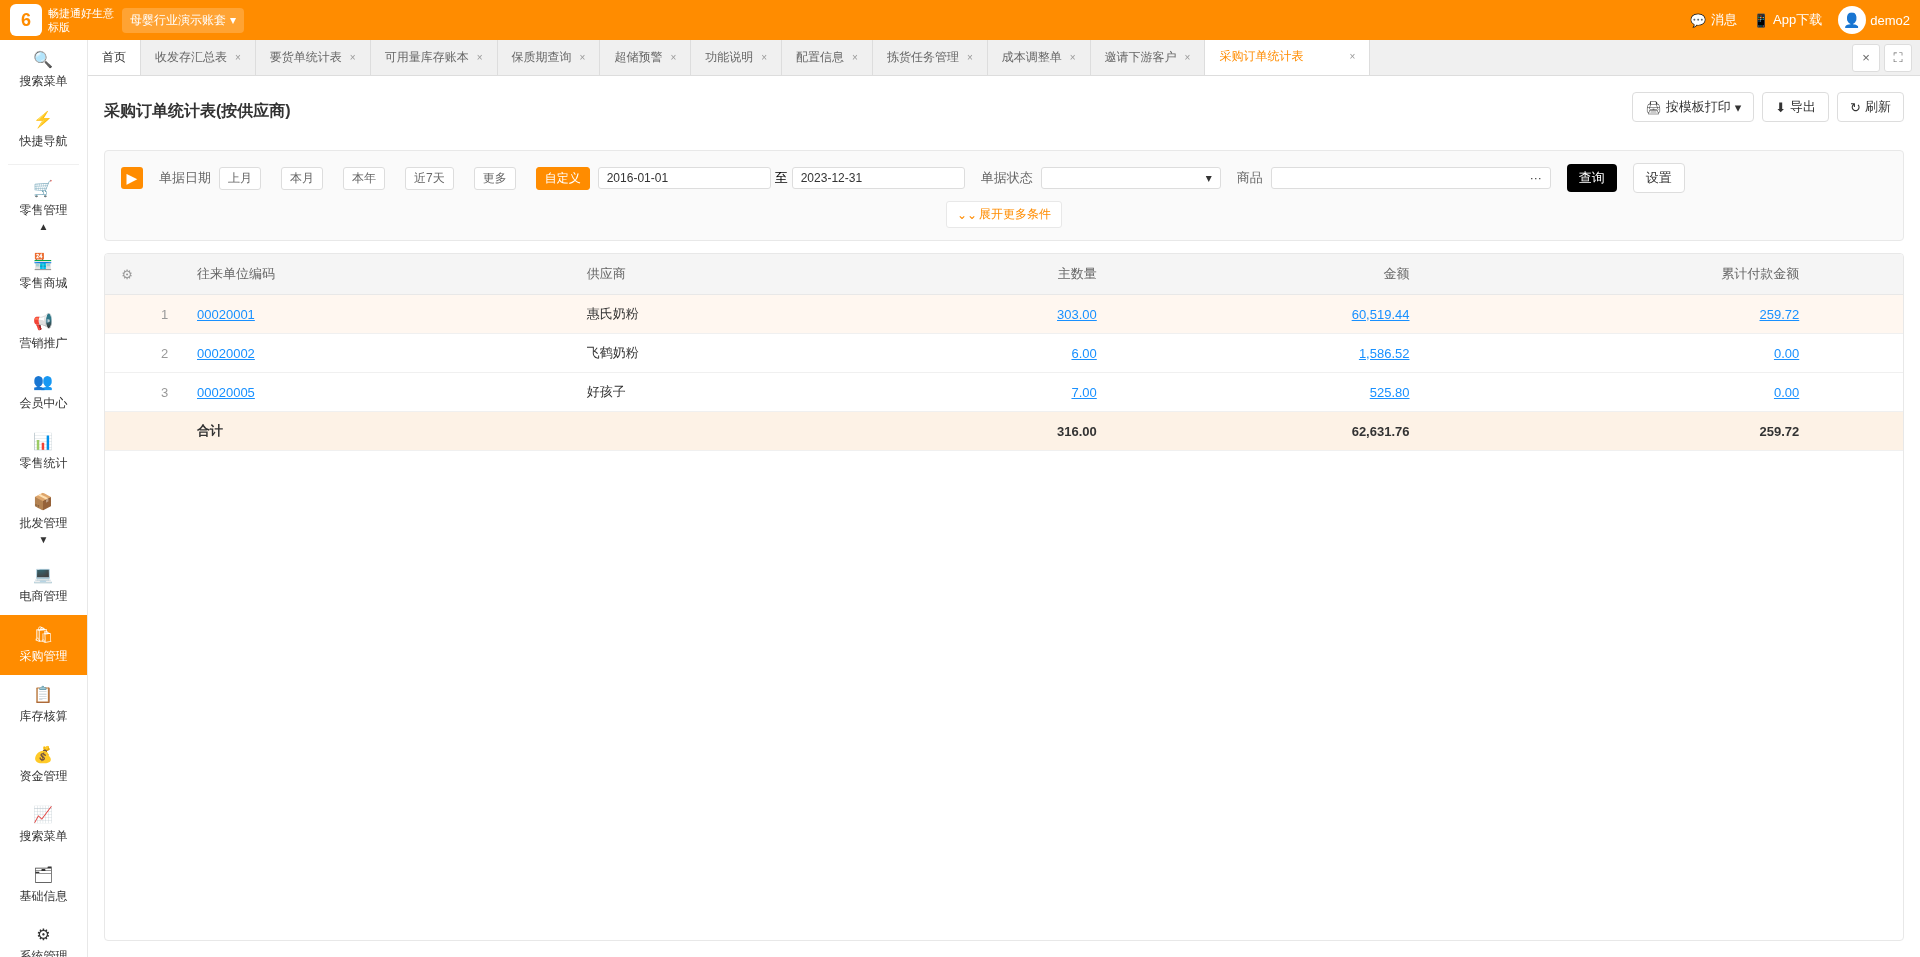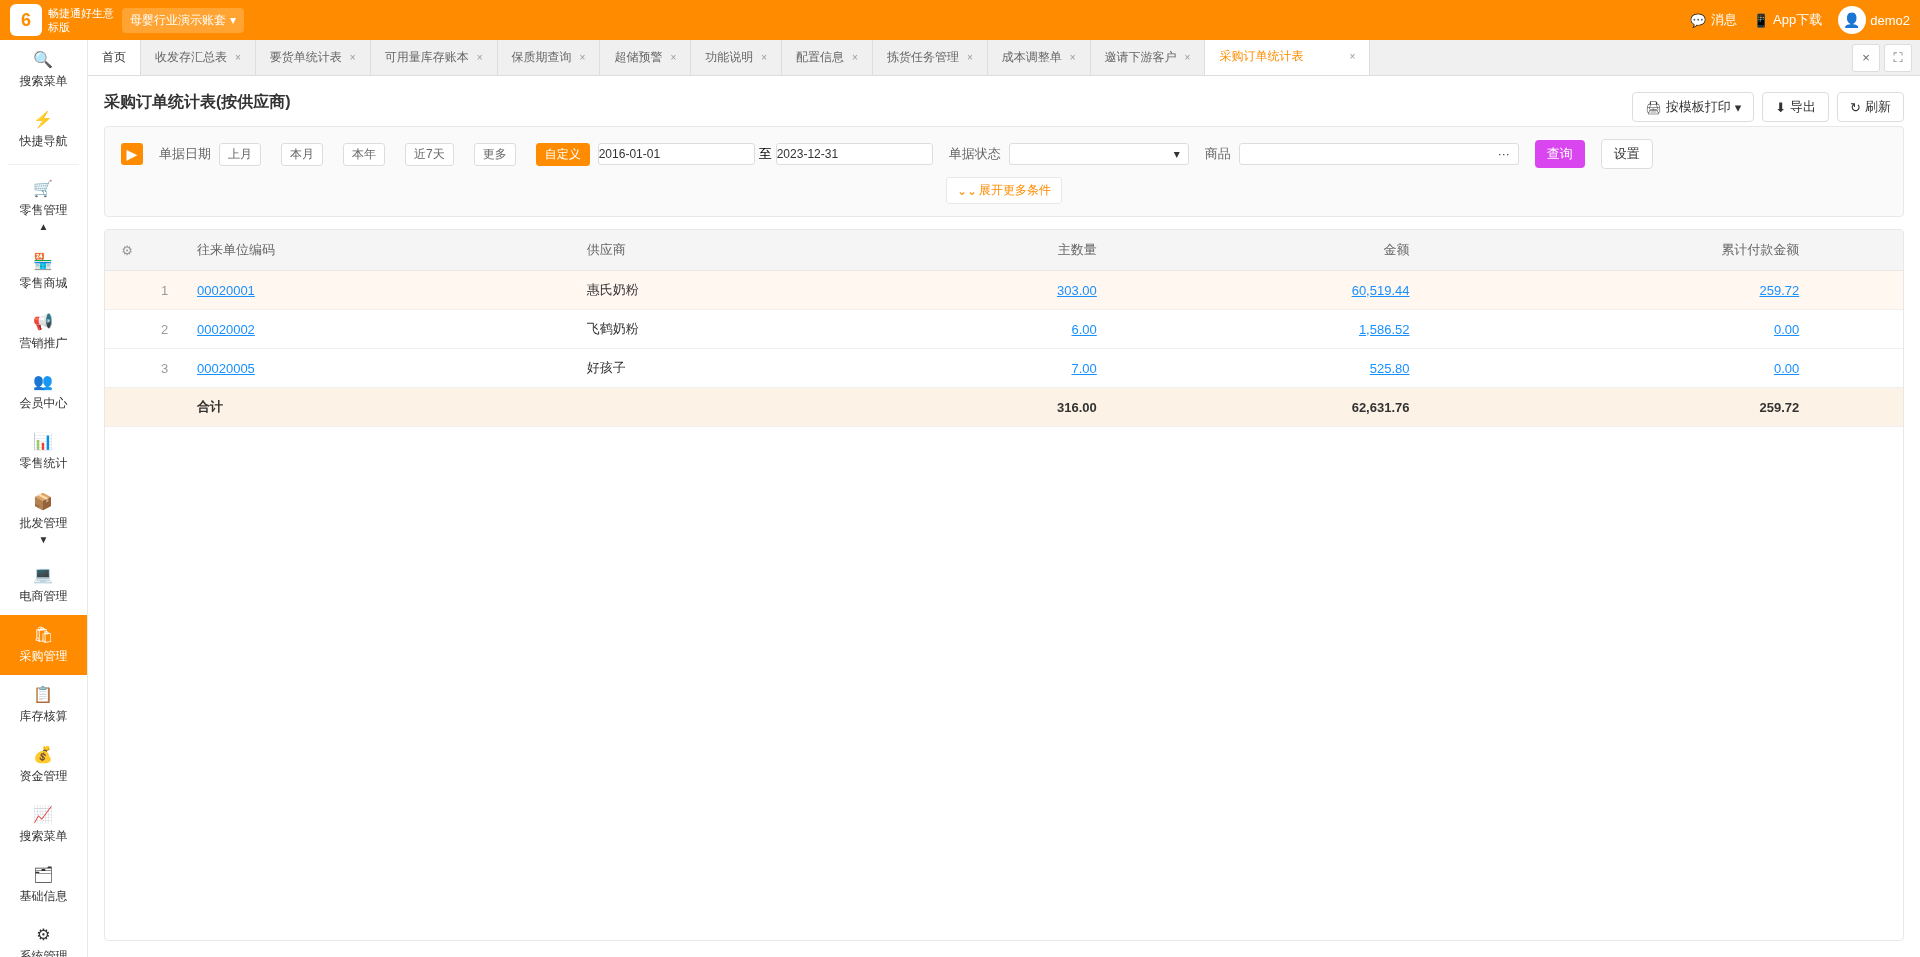--- a/index.html
+++ b/index.html
@@ -37,37 +37,37 @@
     .tab-item.active { background: #fff; color: #ff8c00; border-bottom: 2px solid #ff8c00; gap: 44px; }
     .tab-item.home { background: #fff; color: #333; }
     .tab-close { font-size: 10px; color: #999; margin-left: 2px; }
     .tab-bar-actions { margin-left: auto; display: flex; align-items: center; gap: 4px; padding-right: 8px; flex-shrink: 0; }
     .tab-action-btn { width: 28px; height: 28px; display: flex; align-items: center; justify-content: center; cursor: pointer; color: #666; border: 1px solid #ddd; background: #fff; border-radius: 3px; }
 
     
     .page-content { flex: 1; overflow-y: auto; background: #fff; padding: 16px; display: flex; flex-direction: column; }
 
     
-    .page-header { display: flex; align-items: flex-start; justify-content: space-between; margin-bottom: 4px; }
+    .page-header { display: flex; align-items: flex-end; justify-content: space-between; margin-bottom: 28px; }
     .page-title { font-size: 16px; font-weight: bold; color: #333; }
     .header-actions { display: flex; gap: 8px; }
     .btn { padding: 5px 12px; border-radius: 4px; border: none; cursor: pointer; font-size: 13px; display: flex; align-items: center; gap: 4px; }
     .btn-default { background: #fff; border: 1px solid #ddd; color: #333; }
-    .btn-primary { background: #d946ef; color: #fff; }
+    .btn-primary { background: #000000; color: #fff; }
 
     
     .search-bar { background: #fafafa; border: 1px solid #e8e8e8; border-radius: 4px; padding: 12px 16px; margin-bottom: 12px; }
     .search-row { display: flex; align-items: center; gap: 16px; flex-wrap: wrap; }
     .search-item { display: flex; align-items: center; gap: 8px; }
     .search-label { color: #666; font-size: 13px; white-space: nowrap; }
     .date-range { display: flex; align-items: center; gap: 4px; }
     .date-quick-btns { display: flex; gap: 20px; flex-wrap: wrap; }
     .date-quick-btn { padding: 2px 8px; border: 1px solid #ddd; border-radius: 3px; cursor: pointer; font-size: 12px; color: #666; background: #fff; }
     .date-quick-btn.custom { background: #ff8c00; color: #fff; border-color: #ff8c00; }
-    .date-input { border: 1px solid #ddd; border-radius: 3px; padding: 3px 0; font-size: 12px; color: #333; background: #fff; }
+    .date-input { border: 1px solid #ddd; border-radius: 3px; padding: 3px 8px; font-size: 12px; color: #333; background: #fff; }
     .search-select { border: 1px solid #ddd; border-radius: 3px; padding: 3px 8px; font-size: 12px; color: #333; background: #fff; min-width: 120px; cursor: pointer; display: flex; align-items: center; justify-content: space-between; gap: 8px; }
     .more-btn { color: #ff8c00; cursor: pointer; font-size: 12px; display: flex; align-items: center; gap: 2px; border: 1px solid #e8e8e8; padding: 4px 10px; border-radius: 3px; background: #fff; }
     .expand-more { display: flex; justify-content: center; margin-top: 8px; }
 
     
     .table-wrapper { flex: 1; overflow: auto; border: 1px solid #e8e8e8; border-radius: 4px; }
     table { width: 100%; border-collapse: collapse; }
     thead tr { background: #f5f5f5; }
     th { padding: 10px 12px; text-align: left; color: #666; font-weight: normal; border-bottom: 1px solid #e8e8e8; font-size: 13px; white-space: nowrap; }
     td { padding: 10px 12px; border-bottom: 1px solid #f0f0f0; color: #333; font-size: 13px; }

